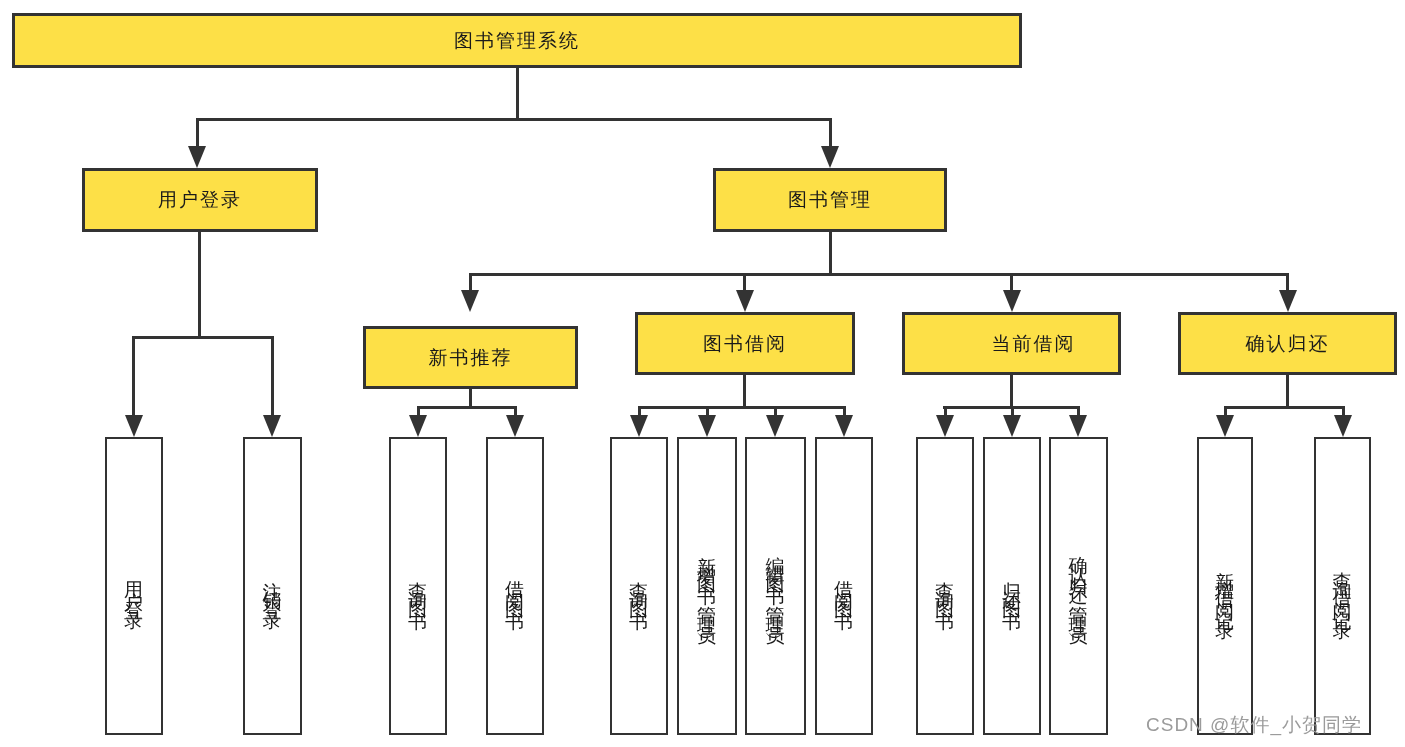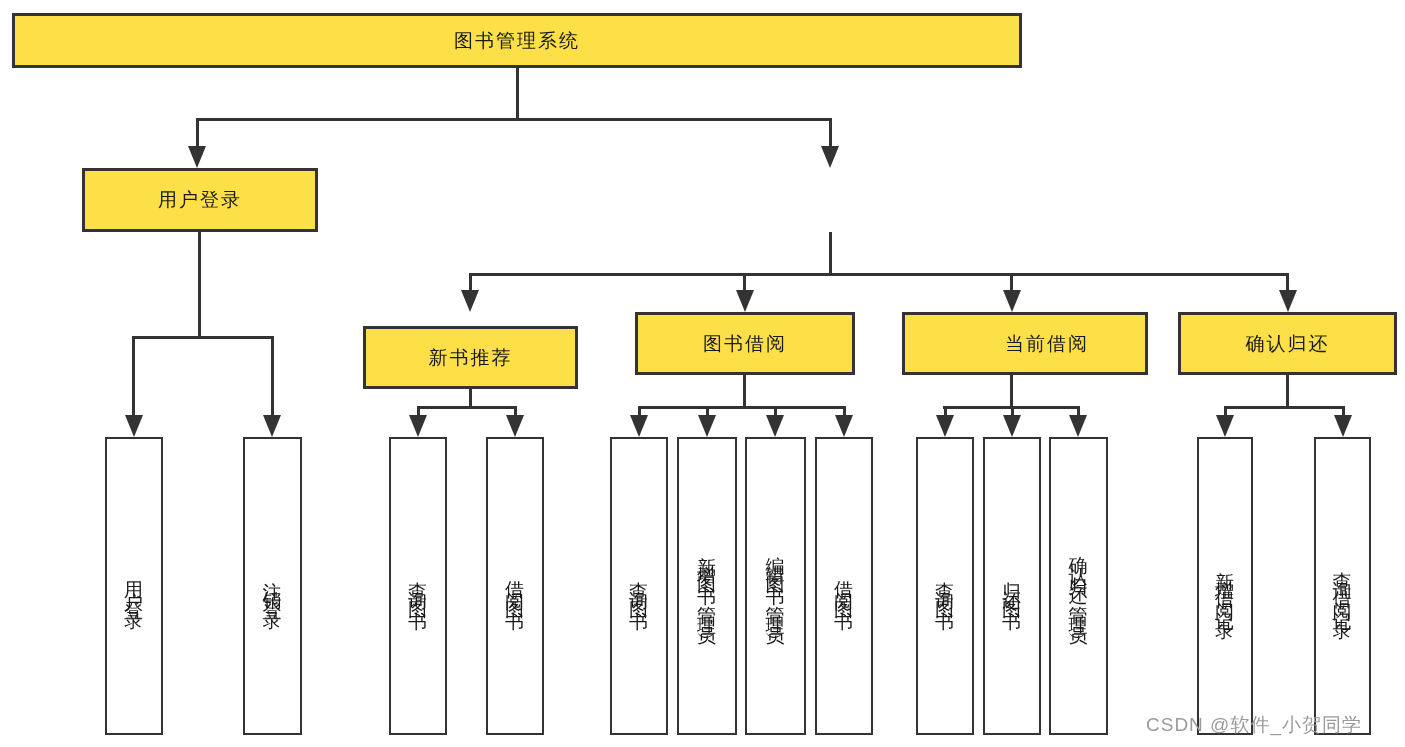--- a/index.html
+++ b/index.html
@@ -89,24 +89,25 @@
   <div class="v" style="left:1286px;top:375px;height:34px;"></div>
   <div class="h" style="left:1224px;top:406px;width:120px;"></div>
   <div class="v" style="left:1224px;top:406px;height:11px;"></div>
   <div class="v" style="left:1342px;top:406px;height:11px;"></div>
   <div class="arr" style="left:1216px;top:415px;"></div>
   <div class="arr" style="left:1334px;top:415px;"></div>
 
   <div class="box" style="left:12px;top:13px;width:1010px;height:55px;">图书管理系统</div>
 
   <div class="box" style="left:82px;top:168px;width:236px;height:64px;">用户登录</div>
+  <div class="box" style="left:713px;top:168px;width:234px;height:64px;">图书管理</div>
 
   <div class="box" style="left:363px;top:326px;width:215px;height:63px;">新书推荐</div>
   <div class="box" style="left:635px;top:312px;width:220px;height:63px;">图书借阅</div>
-  <div class="box" style="left:902px;top:312px;width:246px;height:63px;padding-left:44px;">当前借阅</div>
+  <div class="box" style="left:902px;top:312px;width:219px;height:63px;padding-left:44px;">当前借阅</div>
   <div class="box" style="left:1178px;top:312px;width:219px;height:63px;">确认归还</div>
 
   <div class="leaf" style="left:105px;width:58px;">
     <span>用户登录</span>
   </div>
   <div class="leaf" style="left:243px;width:59px;">
     <span>注销登录</span>
   </div>
 
   <div class="leaf" style="left:389px;width:58px;">

